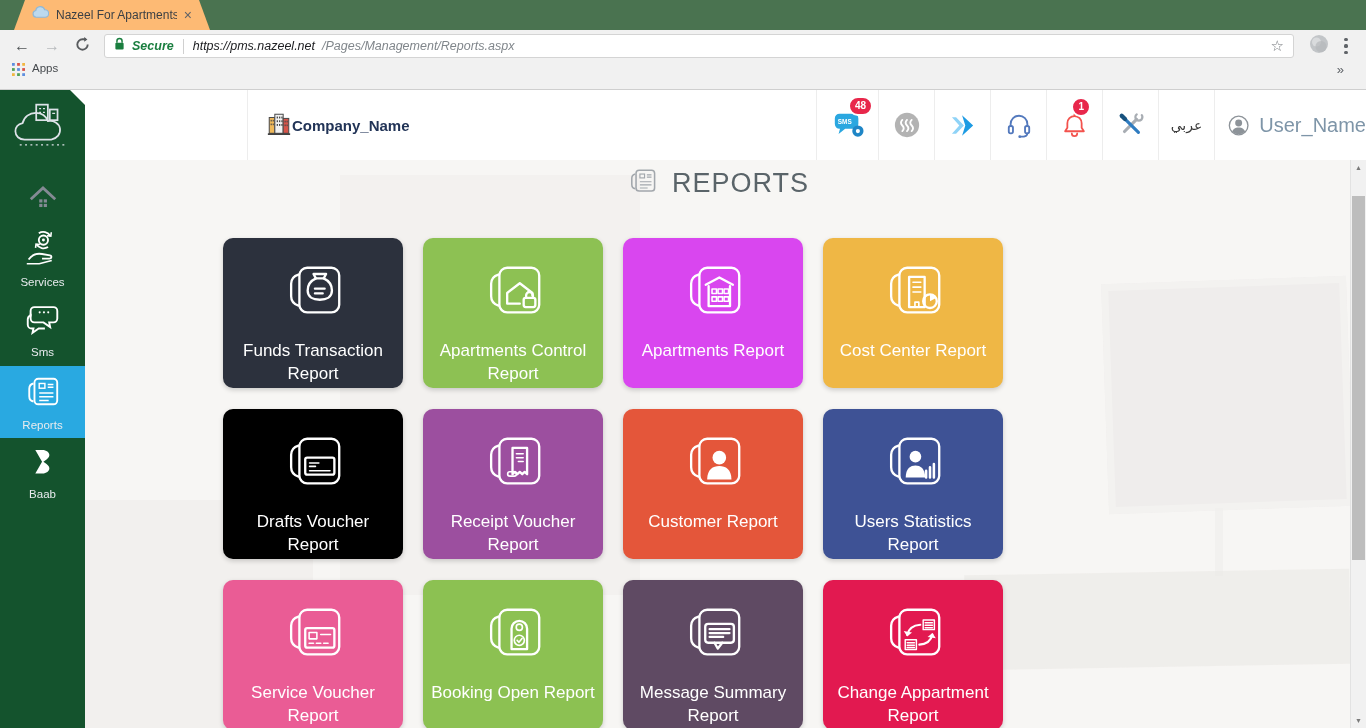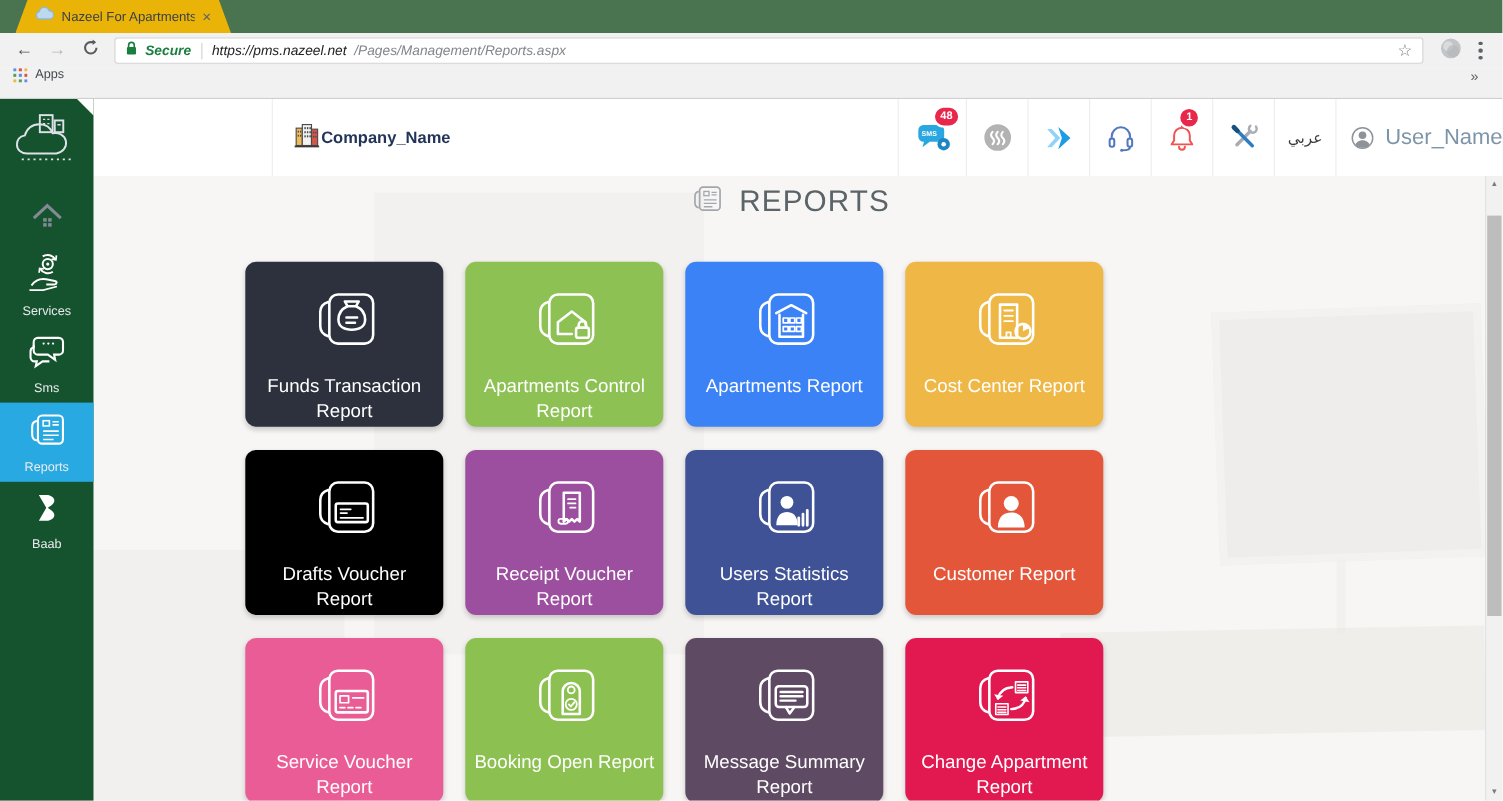--- a/index.html
+++ b/index.html
@@ -1,21 +1,21 @@
 <!DOCTYPE html>
 <html><head>
 <meta charset="utf-8">
 <style>
   * { margin:0; padding:0; box-sizing:border-box; }
   html,body { width:1366px; height:728px; overflow:hidden; font-family:"Liberation Sans","DejaVu Sans",sans-serif; background:#fff; }
   #stage { position:relative; width:1366px; height:728px; overflow:hidden; }
 
   
   #tabstrip { position:absolute; left:0; top:0; width:1366px; height:30px; background:#4a7350; }
-  .tab { position:absolute; left:14px; top:0; width:196px; height:30px; background:#eab308;
+  .tab { position:absolute; left:14px; top:0; width:196px; height:30px; background:#fdba74;
          clip-path:polygon(0 100%, 11px 0, calc(100% - 11px) 0, 100% 100%);
          display:flex; align-items:center; padding:0 18px; gap:7px; }
   .tab-title { font-size:12px; color:#3a3f44; white-space:nowrap; overflow:hidden; flex:1; }
   .tab-close { color:#5f6368; font-size:14px; line-height:1; cursor:pointer; }
 
   #toolbar { position:absolute; left:0; top:30px; width:1366px; height:32px; background:#f1f1f1;
              display:flex; align-items:center; padding:0 10px; gap:6px; }
   .nav-btn { width:24px; text-align:center; font-size:16px; cursor:pointer; }
   .back { color:#4f5356; } .fwd { color:#b7babd; }
   #omnibox { flex:1; height:24px; background:#fff; border:1px solid #d4d4d4; border-radius:3px;
@@ -381,21 +381,21 @@
             <svg viewBox="0 0 70 70" fill="none" stroke="#fff" stroke-width="2.4" stroke-linecap="round" stroke-linejoin="round">
               <path d="M20 17c-5 1.5-7.5 4.5-7.5 9.5v13c0 5 2.5 8 7.5 9.5"></path>
               <rect x="21" y="10" width="41" height="46" rx="8"></rect>
               <path d="M29 47V36l13-10 13 10v2.5M29 47h13"></path>
               <rect x="46" y="41" width="12" height="9.5" rx="2"></rect>
               <path d="M48.5 41v-2.5a3.5 3.5 0 0 1 7 0V41"></path>
             </svg>
           </span>
     <span class="card-label">Apartments Control Report</span>
   </div>
-        <div class="card" style="background: #3b82f6;">
+        <div class="card" style="background: #d946ef;">
     <span class="card-icon">
             <svg viewBox="0 0 70 70" fill="none" stroke="#fff" stroke-width="2.4" stroke-linecap="round" stroke-linejoin="round">
               <path d="M20 17c-5 1.5-7.5 4.5-7.5 9.5v13c0 5 2.5 8 7.5 9.5"></path>
               <rect x="21" y="10" width="41" height="46" rx="8"></rect>
               <path d="M27.5 27.5L41.5 20l14 7.5"></path>
               <path d="M30.5 29v20.5h22V29"></path>
               <g stroke-width="1.6">
                 <rect x="34" y="32" width="4.6" height="4.6"></rect>
                 <rect x="40.2" y="32" width="4.6" height="4.6"></rect>
                 <rect x="46.4" y="32" width="4.6" height="4.6"></rect>
@@ -437,42 +437,42 @@
             <svg viewBox="0 0 70 70" fill="none" stroke="#fff" stroke-width="2.4" stroke-linecap="round" stroke-linejoin="round">
               <path d="M20 17c-5 1.5-7.5 4.5-7.5 9.5v13c0 5 2.5 8 7.5 9.5"></path>
               <rect x="21" y="10" width="41" height="46" rx="8"></rect>
               <path d="M34.5 19.5h15v27l-2.5-2.3-2.5 2.3-2.5-2.3-2.5 2.3-2.5-2.3-2.5 2.3z"></path>
               <path d="M38.5 25.5h7M38.5 29.5h7M40.5 33.5h5" stroke-width="1.6"></path>
               <rect x="29.5" y="44" width="9" height="4.5" rx="2.2" stroke-width="1.7"></rect>
             </svg>
           </span>
     <span class="card-label">Receipt Voucher Report</span>
   </div>
+        <div class="card" style="background: rgb(228, 86, 58);">
+    <span class="card-icon">
+            <svg viewBox="0 0 70 70" fill="none" stroke="#fff" stroke-width="2.4" stroke-linecap="round" stroke-linejoin="round">
+              <path d="M20 17c-5 1.5-7.5 4.5-7.5 9.5v13c0 5 2.5 8 7.5 9.5"></path>
+              <rect x="21" y="10" width="41" height="46" rx="8"></rect>
+              <circle cx="41.5" cy="29.5" r="7" fill="#fff" stroke="none"></circle>
+              <path d="M29 52c0-10.5 6-14 12.5-14S54 41.5 54 52z" fill="#fff" stroke="none"></path>
+            </svg>
+          </span>
+    <span class="card-label">Customer Report</span>
+  </div>
         <div class="card" style="background: rgb(62, 82, 149);">
     <span class="card-icon">
             <svg viewBox="0 0 70 70" fill="none" stroke="#fff" stroke-width="2.4" stroke-linecap="round" stroke-linejoin="round">
               <path d="M20 17c-5 1.5-7.5 4.5-7.5 9.5v13c0 5 2.5 8 7.5 9.5"></path>
               <rect x="21" y="10" width="41" height="46" rx="8"></rect>
               <circle cx="37.5" cy="28.5" r="6" fill="#fff" stroke="none"></circle>
               <path d="M27.5 50c0-9.5 5-12.5 10-12.5s10 3 10 12.5z" fill="#fff" stroke="none"></path>
               <path d="M48.5 50v-7M52.5 50v-10.5M56.5 50v-14" stroke-width="2.6"></path>
             </svg>
           </span>
     <span class="card-label">Users Statistics Report</span>
-  </div>
-        <div class="card" style="background: rgb(228, 86, 58);">
-    <span class="card-icon">
-            <svg viewBox="0 0 70 70" fill="none" stroke="#fff" stroke-width="2.4" stroke-linecap="round" stroke-linejoin="round">
-              <path d="M20 17c-5 1.5-7.5 4.5-7.5 9.5v13c0 5 2.5 8 7.5 9.5"></path>
-              <rect x="21" y="10" width="41" height="46" rx="8"></rect>
-              <circle cx="41.5" cy="29.5" r="7" fill="#fff" stroke="none"></circle>
-              <path d="M29 52c0-10.5 6-14 12.5-14S54 41.5 54 52z" fill="#fff" stroke="none"></path>
-            </svg>
-          </span>
-    <span class="card-label">Customer Report</span>
   </div>
         <div class="card" style="background: rgb(234, 92, 149);">
     <span class="card-icon">
             <svg viewBox="0 0 70 70" fill="none" stroke="#fff" stroke-width="2.4" stroke-linecap="round" stroke-linejoin="round">
               <path d="M20 17c-5 1.5-7.5 4.5-7.5 9.5v13c0 5 2.5 8 7.5 9.5"></path>
               <rect x="21" y="10" width="41" height="46" rx="8"></rect>
               <rect x="27" y="29" width="30" height="20" rx="2"></rect>
               <rect x="31" y="33.5" width="8" height="6.5" stroke-width="1.6"></rect>
               <path d="M43 35.5h10" stroke-width="1.7"></path>
               <path d="M31 44.5h4.5M38.5 44.5h4.5M46 44.5h4.5" stroke-width="1.7"></path>

